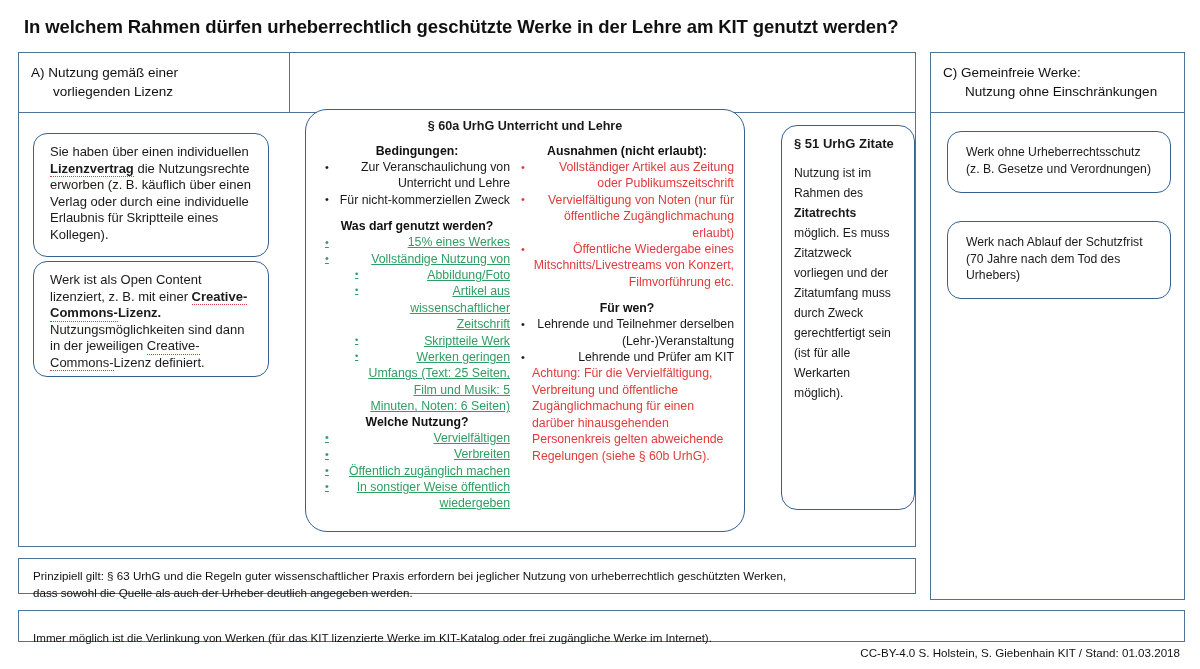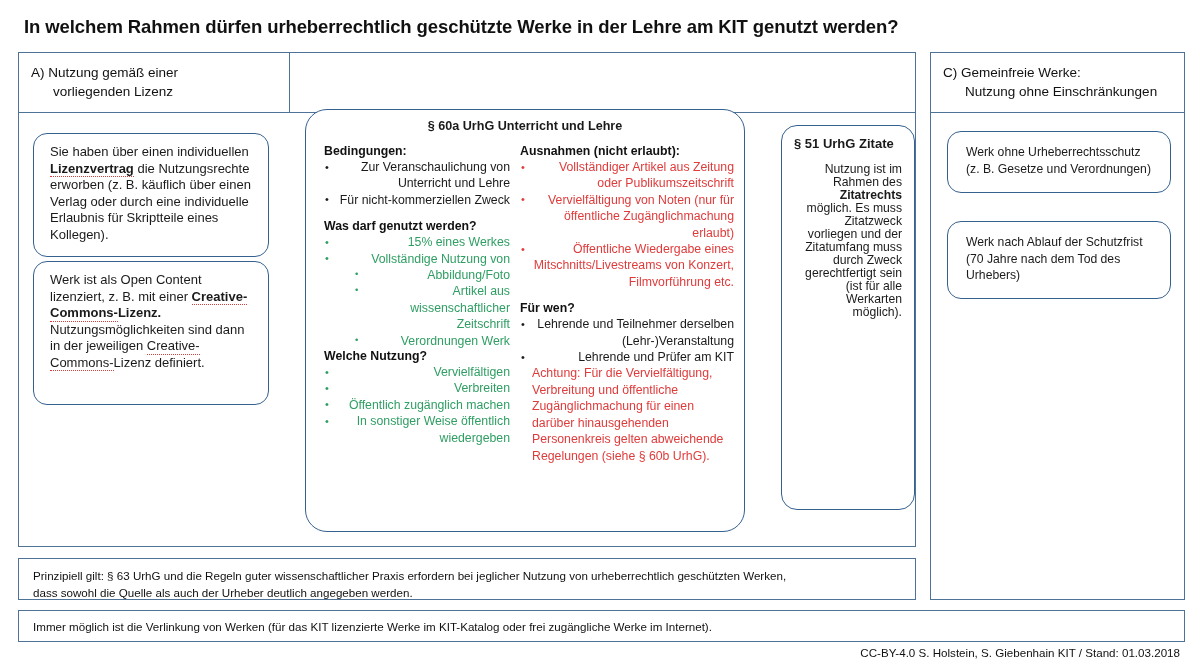--- a/index.html
+++ b/index.html
@@ -85,21 +85,21 @@
   }
   .rbox p { margin: 0; }
 
   
   .a-box {
     font-size: 13px;
     line-height: 16.6px;
     padding: 10px 14px 8px 16px;
   }
   #a-box1 { left: 14px; top: 80px; width: 236px; height: 124px; }
-  #a-box2 { left: 14px; top: 208px; width: 236px; height: 144px; }
+  #a-box2 { left: 14px; top: 208px; width: 236px; height: 116px; }
 
   
   #box-60a {
     left: 286px;
     top: 56px;
     width: 440px;
     height: 423px;
     border-radius: 22px;
   }
   .box60a-title {
@@ -127,58 +127,59 @@
   
   #box-51 {
     left: 762px;
     top: 72px;
     width: 134px;
     height: 385px;
     border-radius: 16px;
     padding: 10px 12px;
   }
   .box51-title { font-size: 13px; font-weight: bold; margin-bottom: 12px; }
-  .box51-body { font-size: 12.2px; line-height: 13px; text-align: right; }
+  .box51-body { font-size: 12.2px; line-height: 20px; }
 
   
   .c-box {
     font-size: 12.2px;
     line-height: 16.6px;
     padding: 12px 14px 16px 18px;
   }
   #c-box1 { left: 16px; top: 78px; width: 224px; height: 62px; }
   #c-box2 { left: 16px; top: 168px; width: 224px; height: 78px; }
 
   
   .foot-strip {
     position: absolute;
     border: 1.6px solid #4f7397;
     box-sizing: border-box;
     font-size: 11.6px;
     line-height: 17px;
     padding: 8px 14px;
     color: #111;
   }
-  #foot-1 { left: 18px; top: 558px; width: 898px; height: 42px; }
-  #foot-2 { left: 18px; top: 610px; width: 1167px; height: 32px; padding-top: 7px; }
+  #foot-1 { left: 18px; top: 558px; width: 898px; height: 36px; }
+  #foot-2 { left: 18px; top: 610px; width: 1167px; height: 32px; padding-top: 18px; }
 
   .credit {
     position: absolute;
     right: 20px;
     top: 646px;
     font-size: 11.6px;
     color: #111;
   }
 
   
   .hdg {
     font-size: 12.3px;
     font-weight: bold;
     color: #111;
     margin: 0 0 1px 0;
+    text-align: center;
   }
   .gap { height: 11px; }
 
   ul.lst {
     list-style: none;
     margin: 0 0 0 0;
     padding: 0;
     text-align: right;
   }
   ul.lst > li {
@@ -207,21 +208,21 @@
     line-height: 16.4px;
   }
   ul.lst ul.sub > li::before {
     content: "\2022";
     position: absolute;
     left: 1px;
     top: -1px;
     font-size: 9.5px;
   }
 
-  .green, .green::before { color: #2f9e63; }
+  .green, .green::before { color: #2f9e63; text-decoration: underline; }
   .red, .red::before { color: #e03b3b; }
   .dark, .dark::before { color: #1a1a1a; }
 
   .note-red {
     color: #e03b3b;
     font-size: 12.3px;
     line-height: 16.4px;
     padding-left: 12px;
   }
 
@@ -268,21 +269,22 @@
       <div class="gap"></div>
 
       <div class="hdg">Was darf genutzt werden?</div>
       <ul class="lst">
         <li class="green">15% eines Werkes</li>
         <li class="green">
           <span>Vollständige Nutzung von</span>
           <ul class="sub">
             <li class="green">Abbildung/Foto</li>
             <li class="green">Artikel aus wissenschaftlicher Zeitschrift</li>
-            <li class="green">Verordnungen Werk</li>
+            <li class="green">Skriptteile Werk</li>
+            <li class="green">Werken geringen Umfangs (Text: 25 Seiten, Film und Musik: 5 Minuten, Noten: 6 Seiten)</li>
           </ul>
         </li>
       </ul>
 
       <div class="hdg">Welche Nutzung?</div>
       <ul class="lst">
         <li class="green">Vervielfältigen</li>
         <li class="green">Verbreiten</li>
         <li class="green">Öffentlich zugänglich machen</li>
         <li class="green">In sonstiger Weise öffentlich wiedergeben</li>

